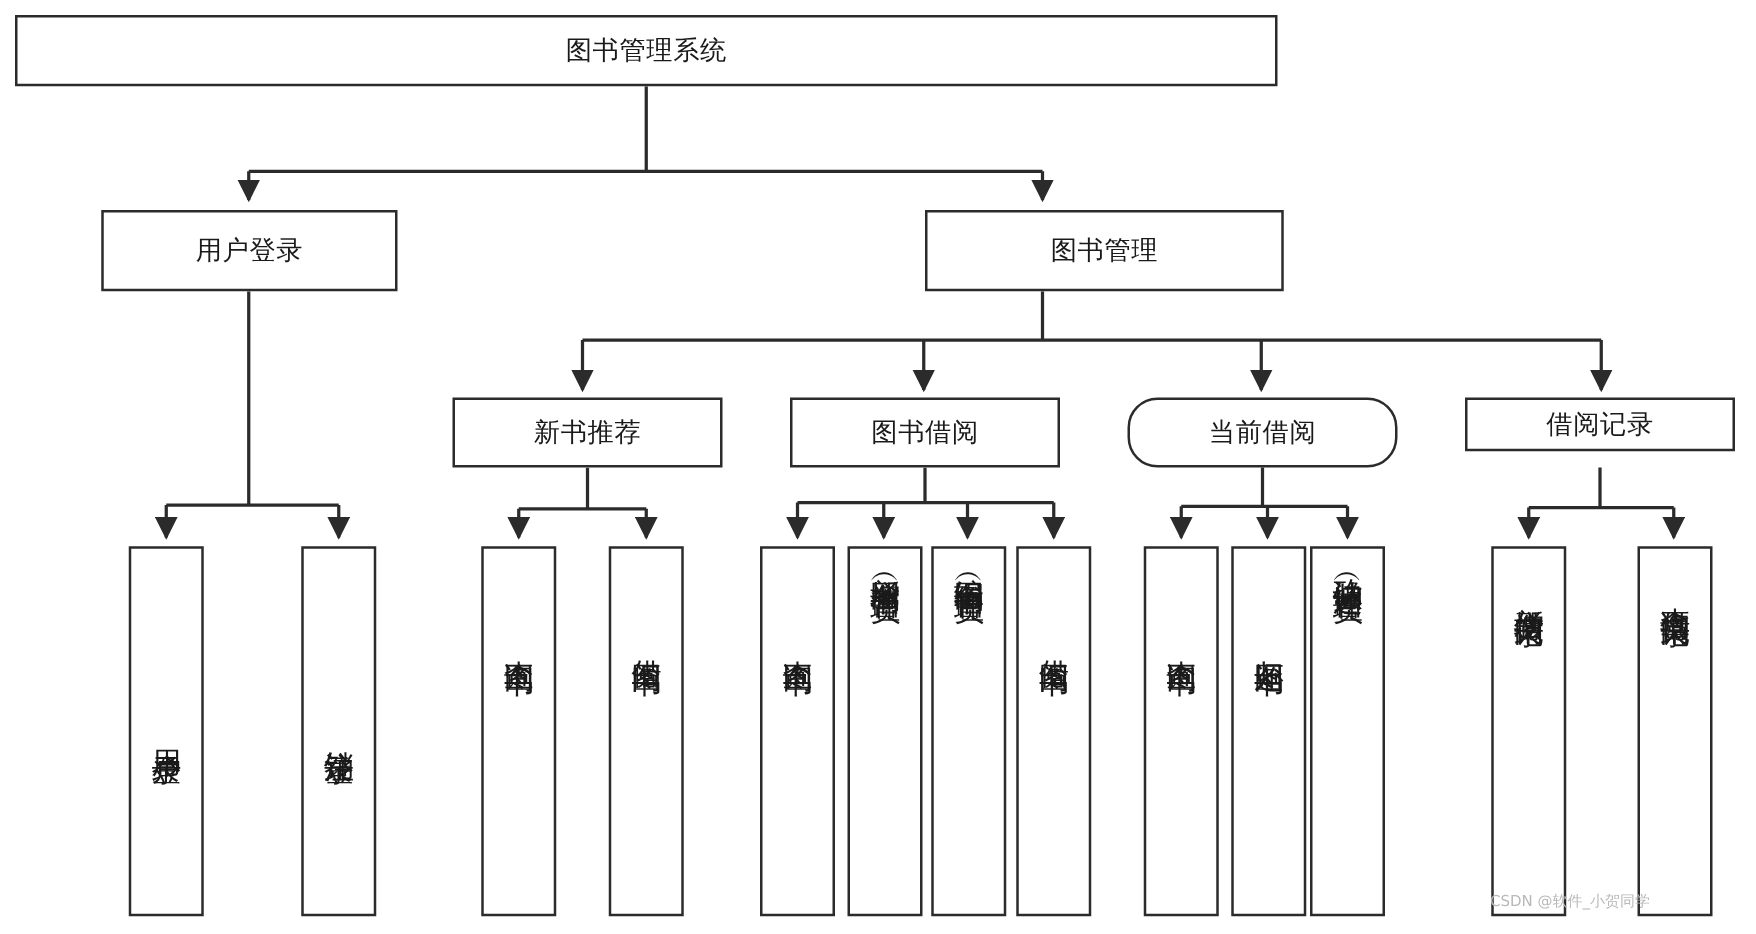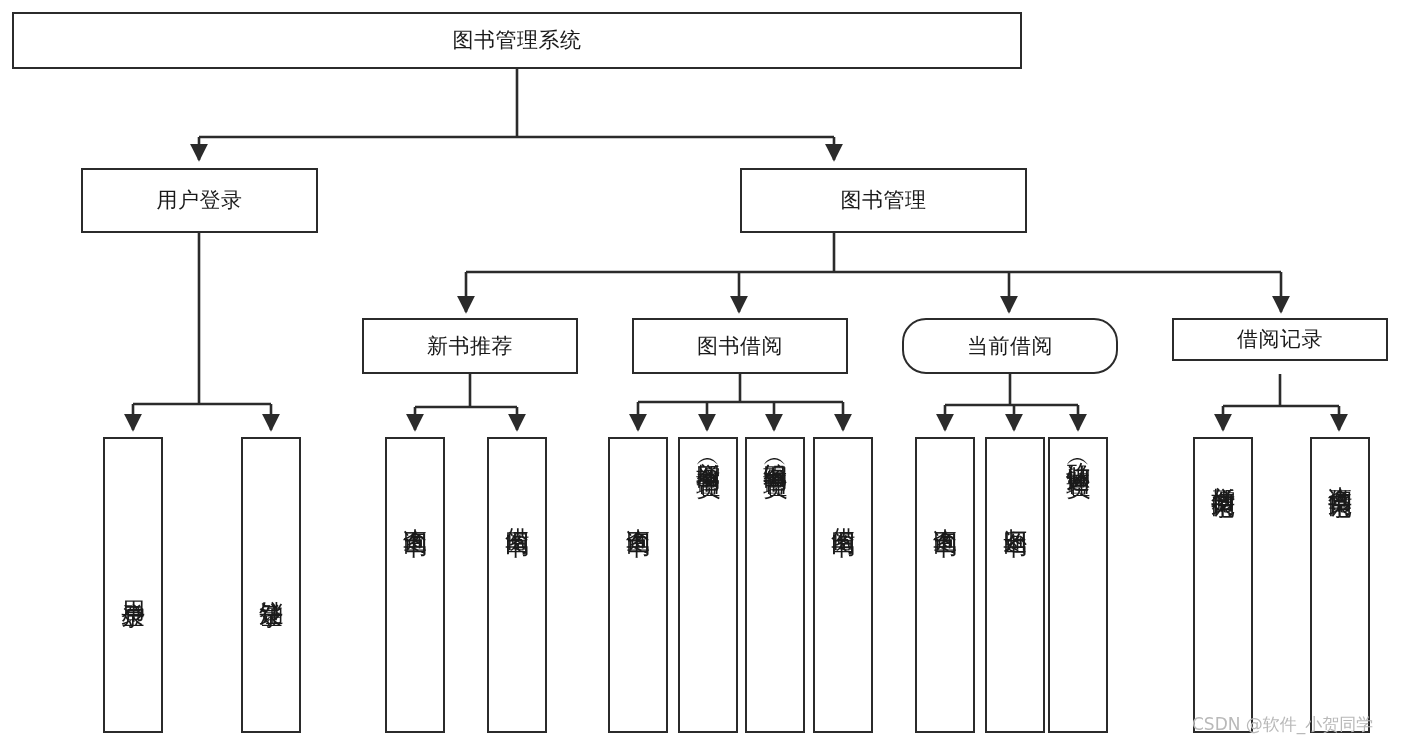--- a/index.html
+++ b/index.html
@@ -44,21 +44,21 @@
     font-size:24px;
     line-height:1.02;
     letter-spacing:2px;
   }
   
   .node.vert.centered{align-items:center;padding-top:0;}
 
   .watermark{
     position:absolute;
     color:#b9b9b9;
-    font-size:17px;
+    font-size:12px;
     white-space:nowrap;
     pointer-events:none;
     font-family:"DejaVu Sans","Liberation Sans",sans-serif;
   }
 </style>
 </head>
 <body>
 
 <div id="diagram-root">
 

